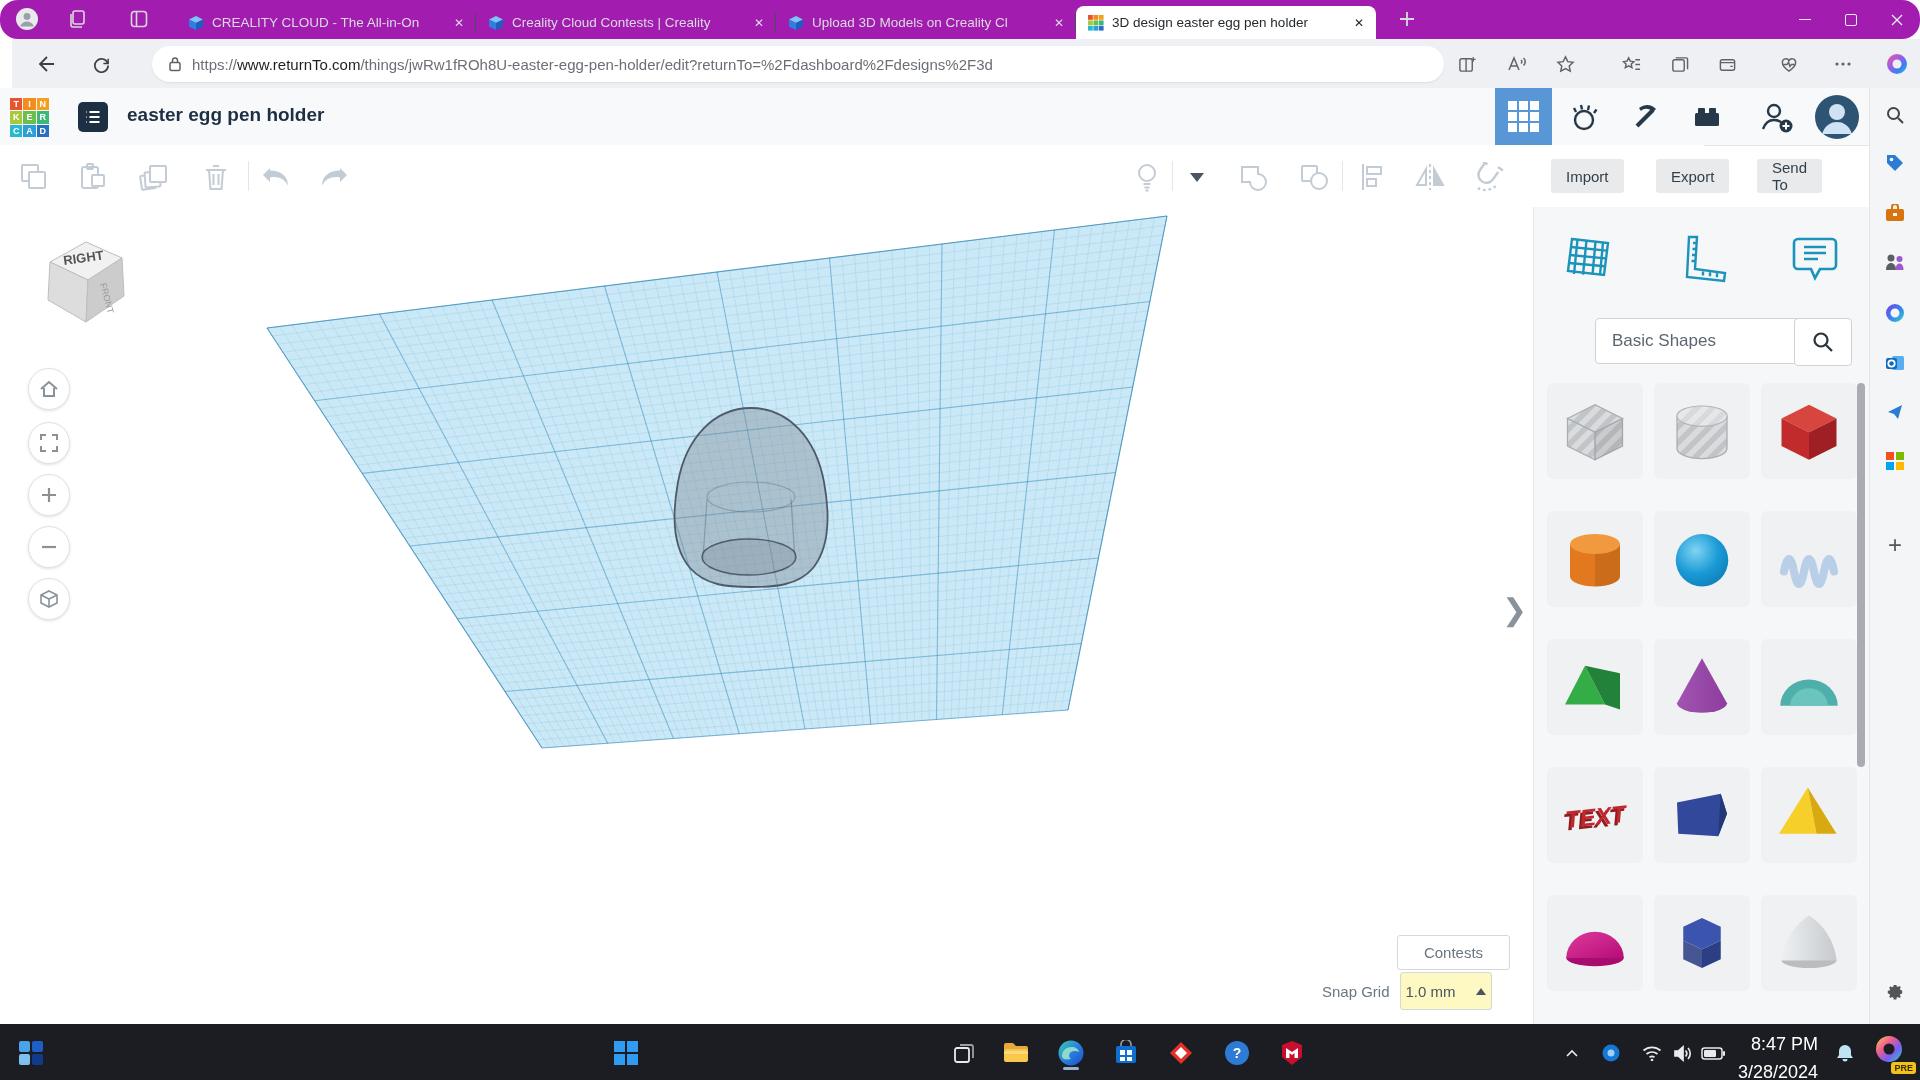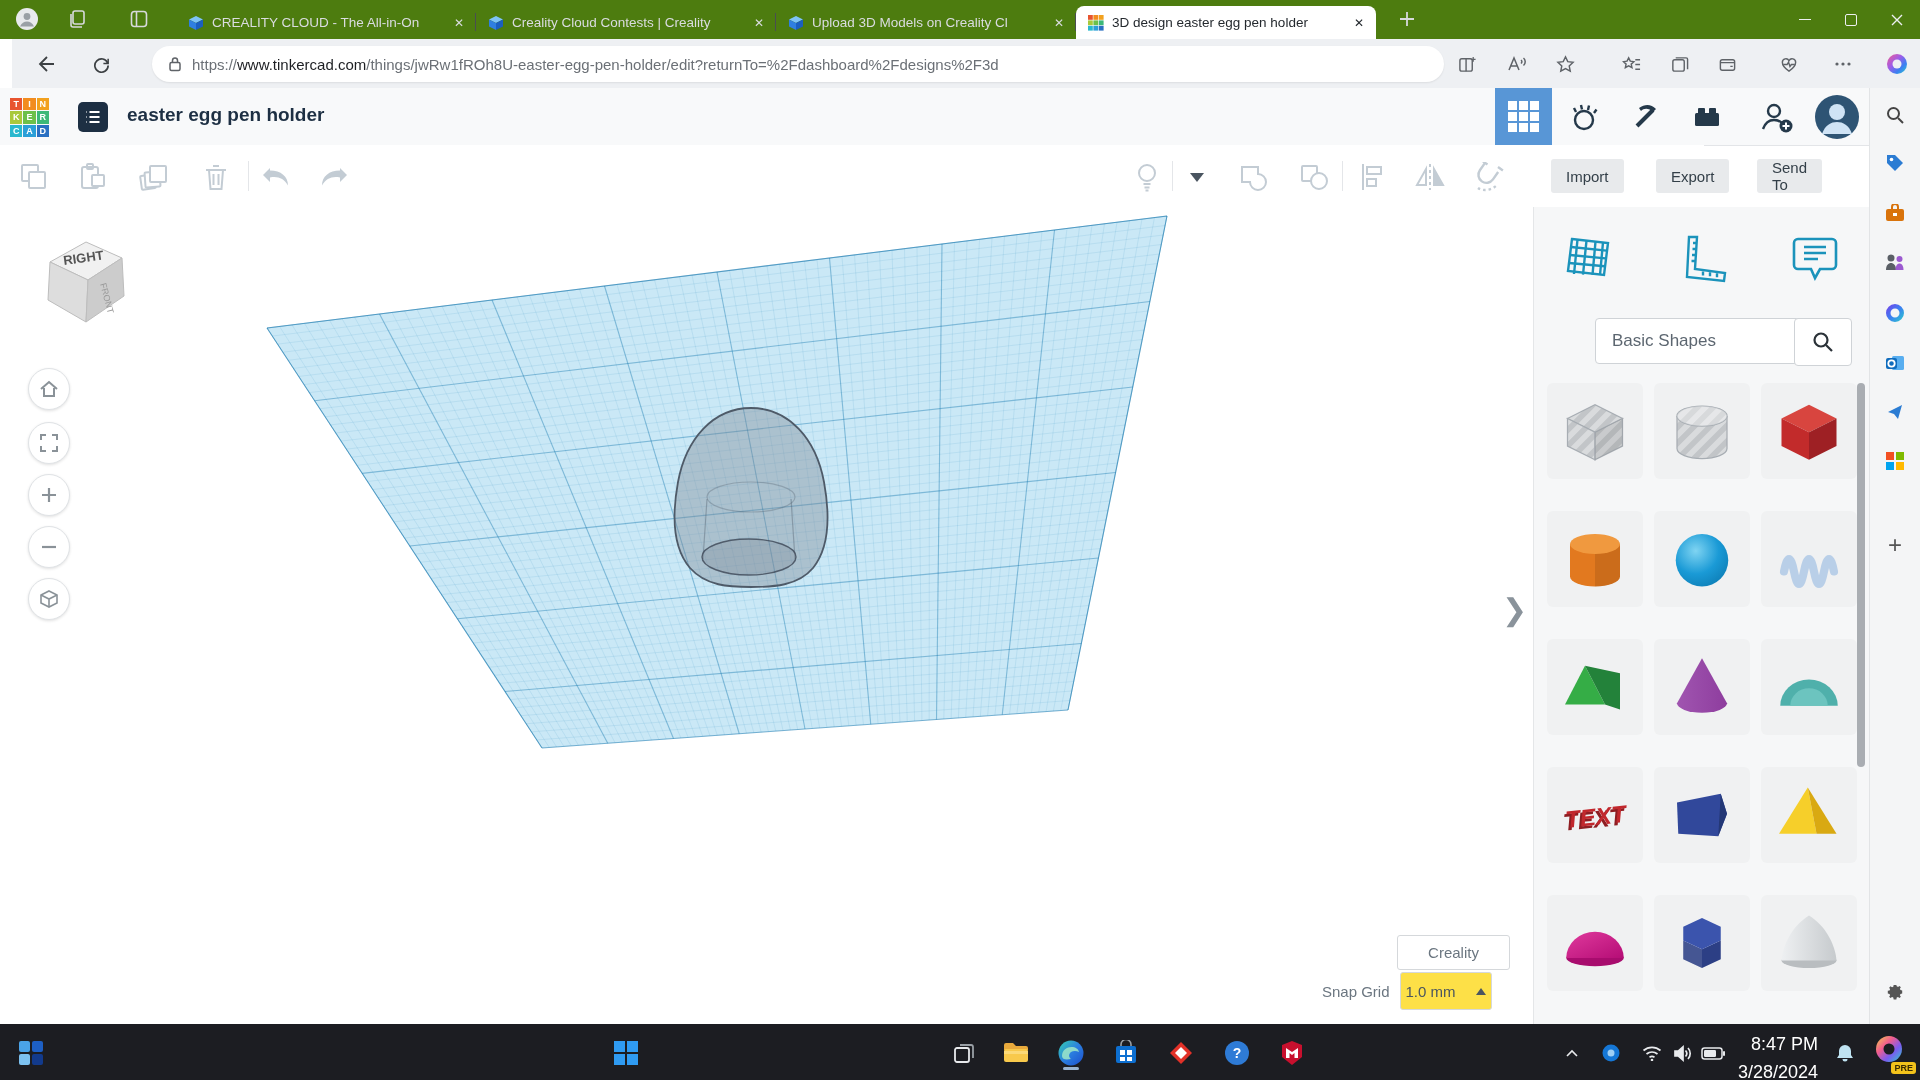--- a/index.html
+++ b/index.html
@@ -1,20 +1,20 @@
 <!DOCTYPE html>
 <html><head>
 <meta charset="utf-8">
 <style>
   html,body{margin:0;padding:0;background:#000;}
   #root{position:relative;width:1920px;height:1080px;overflow:hidden;background:#fff;
         font-family:"Liberation Sans",sans-serif;-webkit-font-smoothing:antialiased;}
   .abs{position:absolute;}
   
-  #tabbar{position:absolute;left:0;top:0;width:1920px;height:39px;background:#4d7c0f;display:flex;align-items:flex-end;}
+  #tabbar{position:absolute;left:0;top:0;width:1920px;height:39px;background:#a21caf;display:flex;align-items:flex-end;border-radius:18px;}
   .tb-ico{position:absolute;top:6px;width:30px;height:26px;display:flex;align-items:center;justify-content:center;color:#d7d9dc;}
   #tabs{position:absolute;left:176px;top:0;height:39px;display:flex;align-items:flex-end;}
   .tab{width:300px;height:33px;display:flex;align-items:center;gap:8px;padding:0 8px 0 12px;box-sizing:border-box;
        color:#dadce0;font-size:13.5px;border-radius:8px 8px 0 0;position:relative;}
   .tab .ttl{flex:1;white-space:nowrap;overflow:hidden;text-overflow:ellipsis;}
   .tab.active{background:#ffffff;color:#24292e;}
   .tab:not(.active):after{content:"";position:absolute;right:0;top:7px;height:18px;width:1px;background:#4a4d52;}
   .tab .cls{width:18px;height:18px;border-radius:4px;display:flex;align-items:center;justify-content:center;font-size:12px;}
   .winctl{position:absolute;top:0;height:39px;width:46px;display:flex;align-items:center;justify-content:center;color:#eceff1;}
   
@@ -45,21 +45,21 @@
               display:flex;align-items:center;justify-content:center;}
   .tile{position:absolute;width:96px;height:96px;background:#f0f1f2;border-radius:6px;display:flex;align-items:center;justify-content:center;}
   #p-scroll{position:absolute;right:4px;top:176px;width:8px;height:384px;background:#a9adb2;border-radius:4px;}
   
   #viewport{position:absolute;left:0;top:207px;width:1533px;height:817px;background:#fff;}
   .navcirc{position:absolute;left:28px;width:40px;height:40px;border-radius:50%;background:#fff;border:1px solid #e0e3e6;
            box-shadow:0 1px 3px rgba(0,0,0,.12);display:flex;align-items:center;justify-content:center;color:#8a9298;}
   #settings-btn{position:absolute;left:1397px;top:935px;width:111px;height:33px;background:#fff;border:1px solid #d5d8db;border-radius:3px;
            display:flex;align-items:center;justify-content:center;color:#6b7680;font-size:15px;}
   #snap-wrap{position:absolute;left:1322px;top:972px;display:flex;align-items:center;gap:10px;color:#6b7680;font-size:15px;}
-  #snap-dd{width:90px;height:36px;background:#fde047;border:1px solid #d5d8db;border-radius:3px;display:flex;align-items:center;justify-content:center;gap:20px;color:#4a5560;}
+  #snap-dd{width:90px;height:36px;background:#fef9c3;border:1px solid #d5d8db;border-radius:3px;display:flex;align-items:center;justify-content:center;gap:20px;color:#4a5560;}
   #collapse{position:absolute;left:1502px;top:592px;font-size:30px;color:#8a939b;}
   
   #esidebar{position:absolute;left:1869px;top:88px;width:51px;height:936px;background:#f4f5f6;border-left:1px solid #e2e4e6;box-sizing:border-box;}
   .sb-ico{position:absolute;left:8px;width:34px;height:34px;display:flex;align-items:center;justify-content:center;border-radius:6px;font-size:17px;}
   
   #taskbar{position:absolute;left:0;top:1024px;width:1920px;height:56px;background:#1c1d22;}
   .tk-ico{position:absolute;top:10px;width:38px;height:38px;display:flex;align-items:center;justify-content:center;border-radius:6px;}
   #tb-search{position:absolute;left:660px;top:9px;width:264px;height:38px;background:#34353b;border:1px solid #45464c;border-radius:19px;
              display:flex;align-items:center;gap:10px;padding:0 8px 0 14px;box-sizing:border-box;color:#d3d5d8;font-size:14px;}
   #clock{position:absolute;right:102px;top:7px;text-align:right;color:#fff;font-size:18px;line-height:1.55;}
@@ -166,21 +166,21 @@
         </svg>
     </div>
     <div id="urlpill">
       <span class="lock">
         <svg width="14" height="16" viewBox="0 0 14 16" fill="none" stroke="#5f6368" stroke-width="1.5">
             <rect x="2" y="6.5" width="10" height="8" rx="1.5"></rect>
             <path d="M4.5 6.5V4.5a2.5 2.5 0 0 1 5 0v2"></path>
           </svg>
       </span>
       <span class="url-dim">https://</span>
-        <span class="url-host">www.tinkercad.com</span>
+        <span class="url-host">www.returnTo.com</span>
         <span class="url-dim">/things/jwRw1fROh8U-easter-egg-pen-holder/edit?returnTo=%2Fdashboard%2Fdesigns%2F3d</span>
     </div>
     <div class="nicon" style="left:1438px">
       <svg width="19" height="19" viewBox="0 0 20 20" fill="none" stroke="#5f6368" stroke-width="1.5">
           <rect x="2" y="4" width="13" height="13" rx="2"></rect>
           <path d="M8.5 4v13"></path>
           <path d="M16 2v5M13.5 4.5h5" stroke-width="1.3"></path>
         </svg>
     </div>
     <div class="nicon" style="left:1488px">
@@ -573,21 +573,21 @@
   </div>
   <div class="navcirc" style="top:578px">
     <svg width="20" height="20" viewBox="0 0 20 20" fill="none" stroke="#8a9298" stroke-width="1.6">
         <polygon points="10,2 18,6 18,14 10,18 2,14 2,6"></polygon>
         <path d="M2 6l8 4 8-4M10 10v8"></path>
       </svg>
   </div>
 
   <div id="collapse">❯</div>
 
-  <div id="settings-btn">Creality</div>
+  <div id="settings-btn">Contests</div>
   <div id="snap-wrap">
     <span>Snap Grid</span>
     <div id="snap-dd">
       <span>1.0 mm</span>
       <svg width="10" height="7" viewBox="0 0 10 7">
           <path d="M0 7h10L5 0z" fill="#4a5560"></path>
         </svg>
     </div>
   </div>
 

